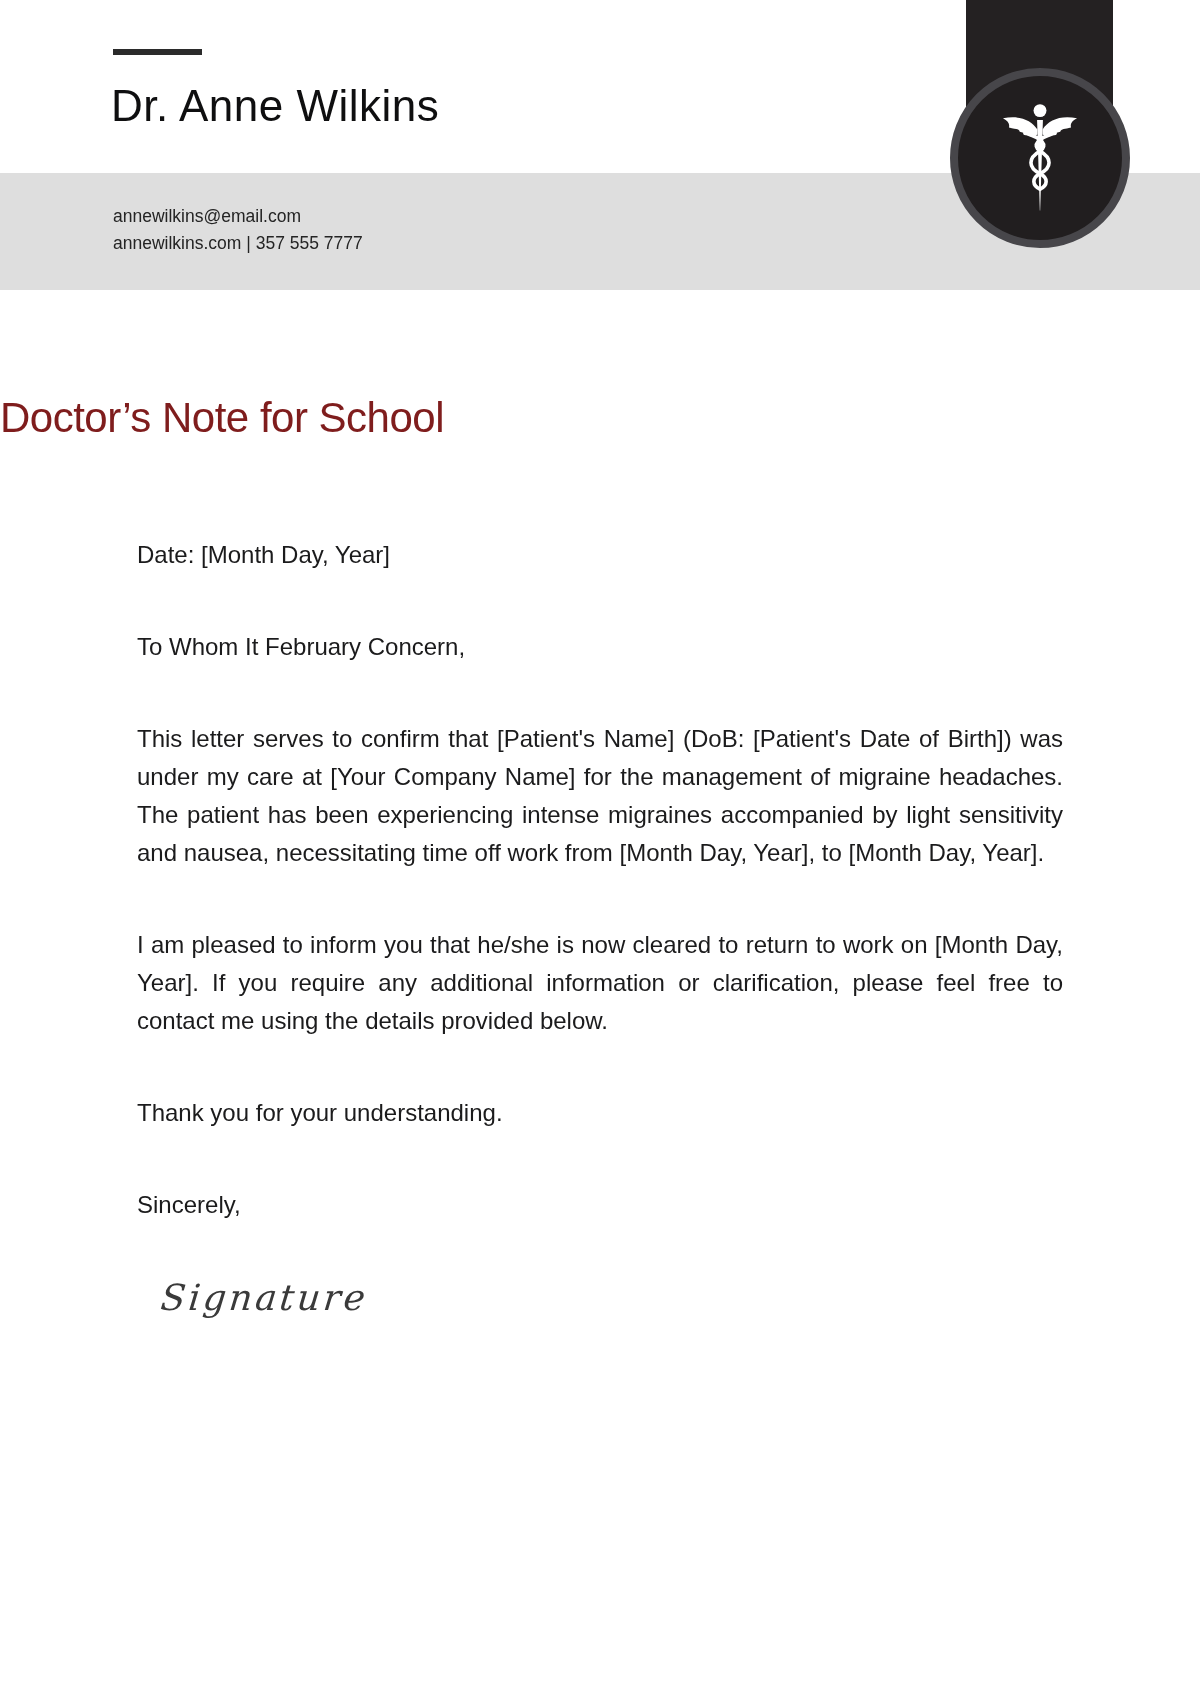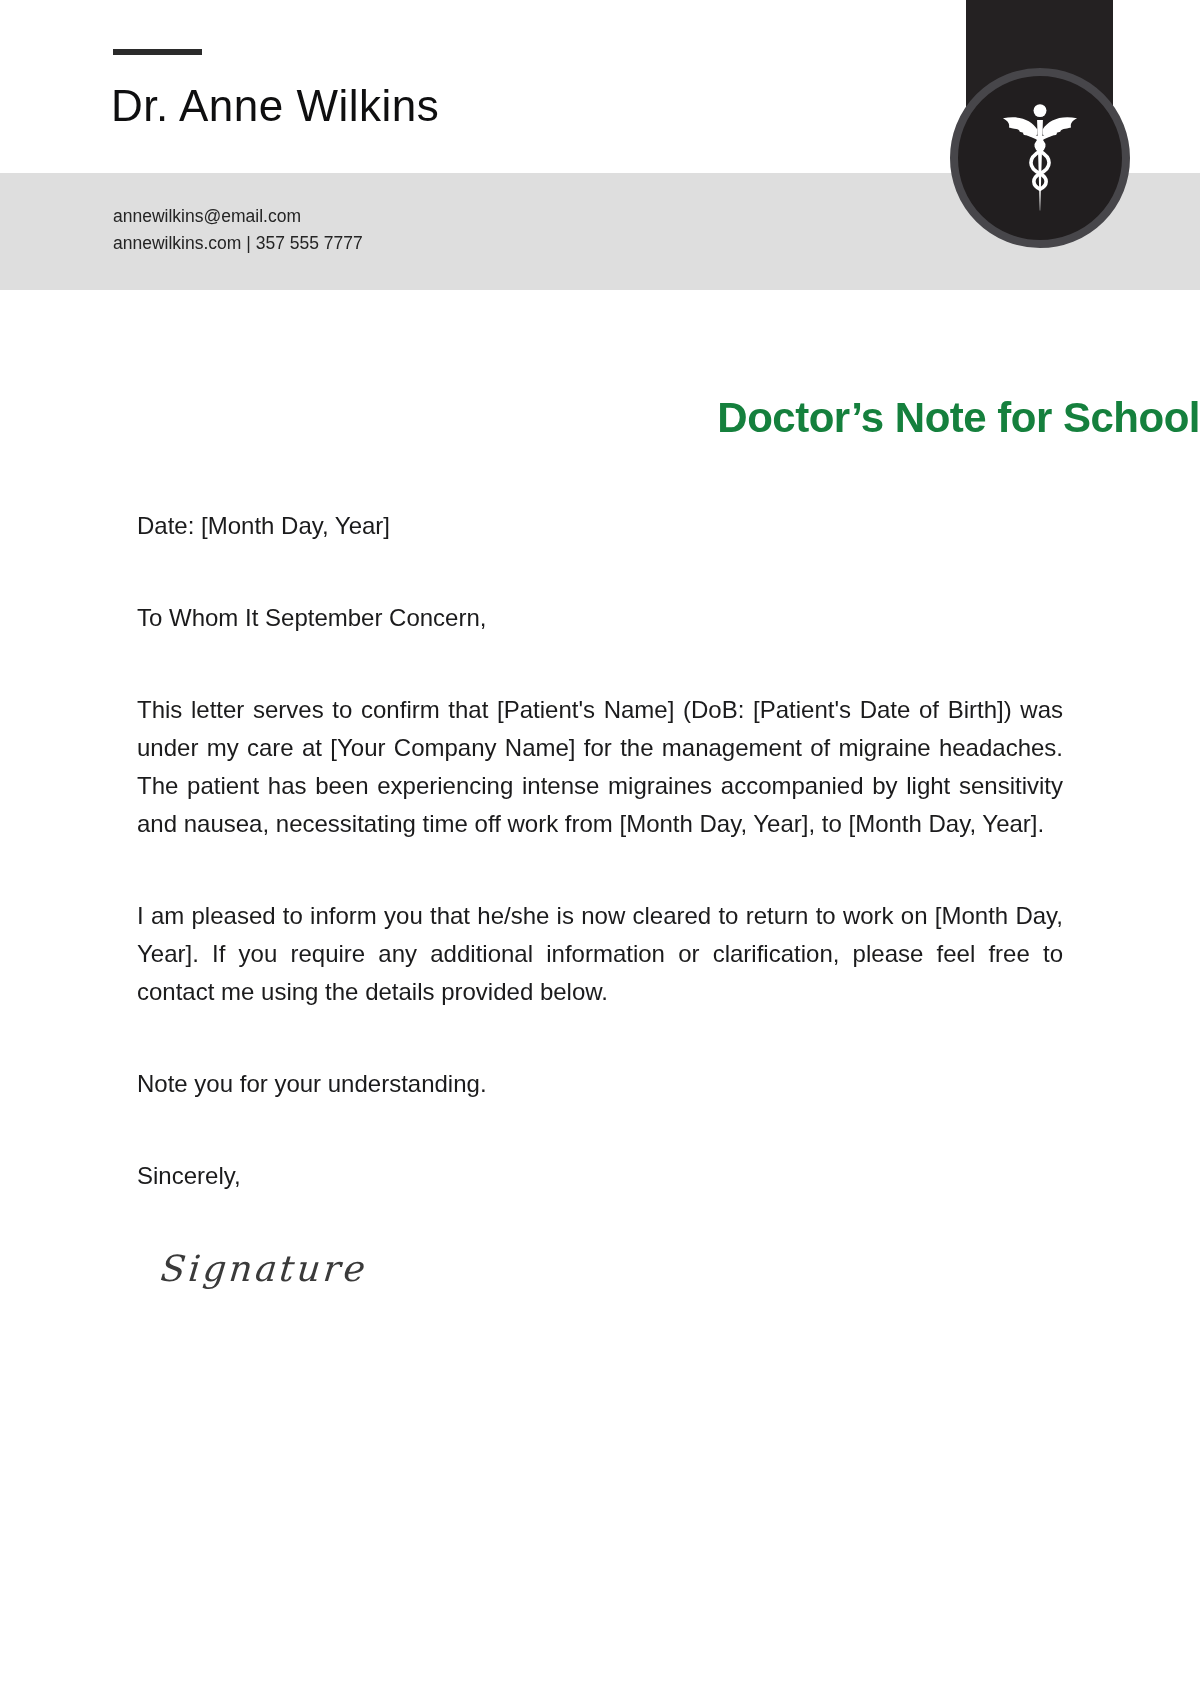--- a/index.html
+++ b/index.html
@@ -59,31 +59,31 @@
     display:flex;
     align-items:center;
     justify-content:center;
   }
   .badge svg{display:block;}
   
   .letter-title{
     position:absolute;
     left:0; top:393px;
     width:1200px;
-    text-align:right;
+    text-align:left;
     font-size:42px;
     line-height:50px;
-    font-weight:700;
+    font-weight:400;
     letter-spacing:-0.5px;
-    color:#15803d;
+    color:#7f1d1d;
     margin:0;
   }
   .letter-body{
     position:absolute;
-    left:137px; top:507px;
+    left:137px; top:536px;
     width:926px;
   }
   .letter-body p{
     margin:0 0 54px 0;
     font-size:24px;
     line-height:38px;
     color:#1b1b1c;
   }
   .letter-body p.justified{
     text-align:justify;
@@ -142,26 +142,26 @@
         </g>
       </svg>
     </span>
   </div>
 
   <h1 class="letter-title">Doctor’s Note for School</h1>
 
   <div class="letter-body">
     <p>Date: [Month Day, Year]</p>
 
-    <p>To Whom It September Concern,</p>
+    <p>To Whom It February Concern,</p>
 
     <p class="justified">This letter serves to confirm that [Patient's Name] (DoB: [Patient's Date of Birth]) was under my care at [Your Company Name] for the management of migraine headaches. The patient has been experiencing intense migraines accompanied by light sensitivity and nausea, necessitating time off work from [Month Day, Year], to [Month Day, Year].</p>
 
     <p class="justified">I am pleased to inform you that he/she is now cleared to return to work on [Month Day, Year]. If you require any additional information or clarification, please feel free to contact me using the details provided below.</p>
 
-    <p>Note you for your understanding.</p>
+    <p>Thank you for your understanding.</p>
 
     <p>Sincerely,</p>
 
     <div class="signature">Signature</div>
   </div>
 
 </div>
 
 </body></html>

